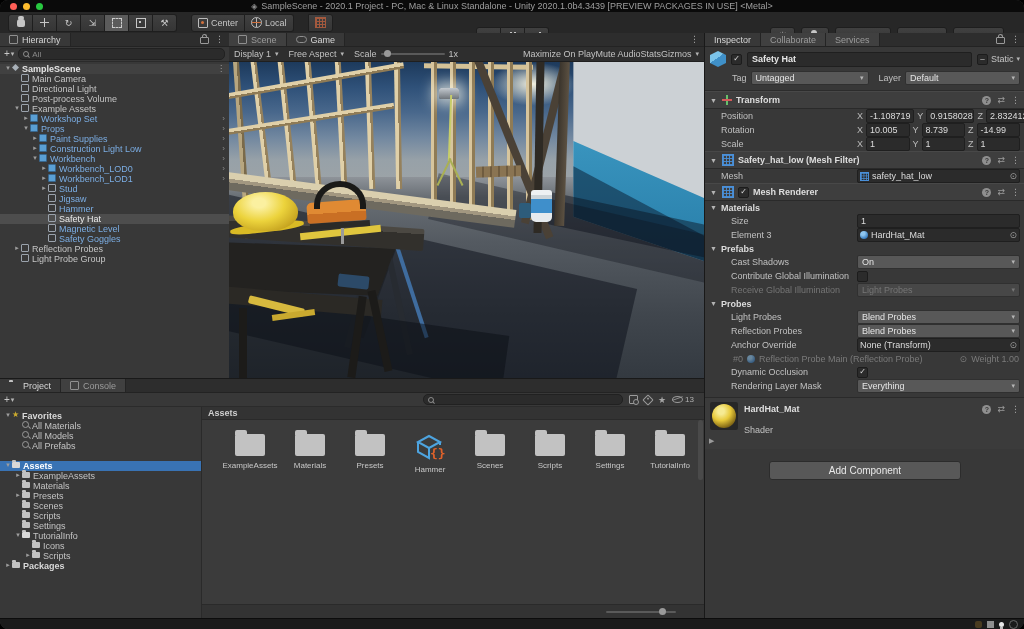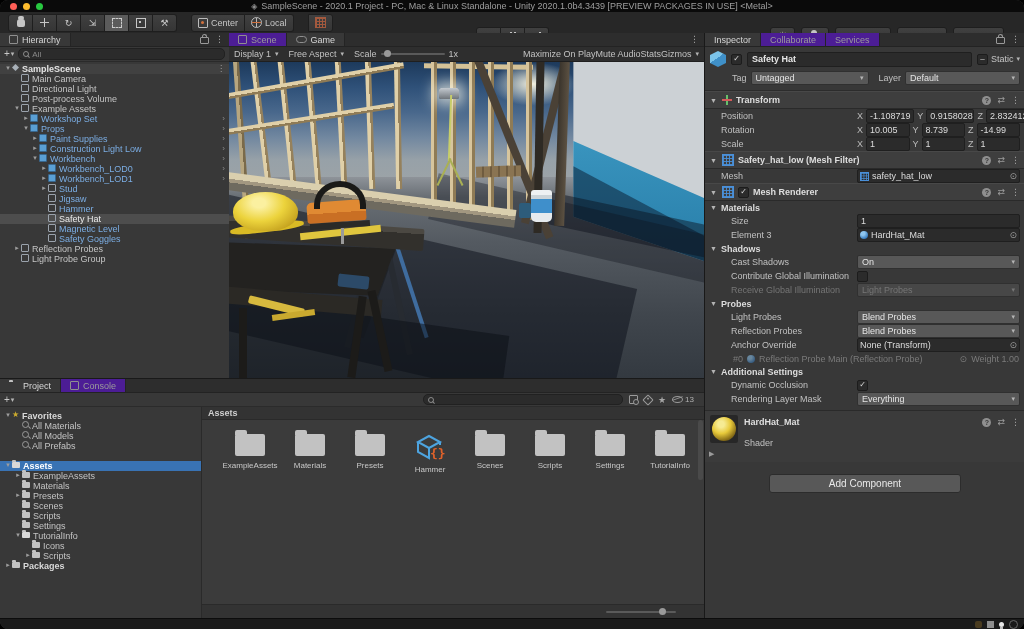--- a/index.html
+++ b/index.html
@@ -44,21 +44,21 @@
      background-size:3px 3px;border:1px solid #b65f3f;opacity:.85;}
   .i-pause{display:flex;gap:2px;}
   .i-pause i{width:2px;height:8px;background:#c6c6c6;}
   .i-step{display:flex;align-items:center;gap:1px;color:#c6c6c6;font-size:8px;}
   .i-step i{width:2px;height:8px;background:#c6c6c6;display:inline-block;}
   .i-cloud{width:12px;height:7px;background:#c6c6c6;border-radius:6px 6px 2px 2px;position:relative;}
   .i-cloud::before{content:"";position:absolute;left:2px;top:-3px;width:6px;height:6px;background:#c6c6c6;border-radius:50%;}
   .i-snow{color:#c6c6c6;font-size:10px;line-height:10px;}
   
   .tabbar{height:13px;background:#2d2d2d;display:flex;align-items:stretch;border-bottom:1px solid #232323;position:relative;}
-  .tab{display:flex;align-items:center;gap:4px;padding:0 9px;font-size:9px;color:#9b9b9b;background:#4c1d95;border-right:1px solid #242424;}
+  .tab{display:flex;align-items:center;gap:4px;padding:0 9px;font-size:9px;color:#9b9b9b;background:#404040;border-right:1px solid #242424;}
   .tab.active{background:#383838;color:#d6d6d6;}
   .bar-icons{margin-left:auto;display:flex;align-items:center;gap:6px;padding-right:5px;}
   .kebab{color:#a0a0a0;font-size:9px;line-height:9px;}
   .lock{width:7px;height:5px;border:1px solid #9a9a9a;border-radius:1px;position:relative;margin-top:2px;}
   .lock::before{content:"";position:absolute;top:-4px;left:1px;width:3px;height:3px;border:1px solid #9a9a9a;border-bottom:none;border-radius:3px 3px 0 0;}
   
   .hier{left:0;top:33px;width:229px;height:345px;background:#383838;border-right:1px solid #191919;display:flex;flex-direction:column;}
   .panel-toolbar{height:14px;background:#383838;border-bottom:1px solid #2a2a2a;display:flex;align-items:center;padding:0 4px;gap:4px;}
   .plus{color:#c8c8c8;font-size:10px;line-height:10px;display:flex;align-items:center;gap:1px;}
   .searchbox{flex:1;height:10px;background:#2b2b2b;border:1px solid #212121;border-radius:5px;display:flex;align-items:center;gap:3px;padding:0 4px;color:#8a8a8a;font-size:8px;}
@@ -723,21 +723,21 @@
       <div class="irow ind">
         <span class="ilab">Element 3</span>
         <span class="objf">
             <span class="sph"></span>
             <span>HardHat_Mat</span>
             <span class="picker">⊙</span>
           </span>
       </div>
       <div class="subhead">
           <span class="fold">▼</span>
-          <span>Shadows</span>
+          <span>Prefabs</span>
         </div>
       <div class="irow ind">
         <span class="ilab">Cast Shadows</span>
         <span class="ctl">
             <span class="dd">
               <span>On</span>
               <span class="dd-ar">▾</span>
             </span>
           </span>
       </div>
@@ -783,24 +783,20 @@
             <span class="picker">⊙</span>
           </span>
       </div>
       <div class="probe-ref">
         <span>#0</span>
         <span class="sph" style="opacity:.55"></span>
         <span class="rn">Reflection Probe Main (Reflection Probe)</span>
         <span class="picker">⊙</span>
         <span>Weight 1.00</span>
       </div>
-      <div class="subhead">
-          <span class="fold">▼</span>
-          <span>Additional Settings</span>
-        </div>
       <div class="irow ind">
         <span class="ilab">Dynamic Occlusion</span>
         <span class="chk">✓</span>
       </div>
       <div class="irow ind">
         <span class="ilab">Rendering Layer Mask</span>
         <span class="ctl">
             <span class="dd">
               <span>Everything</span>
               <span class="dd-ar">▾</span>

